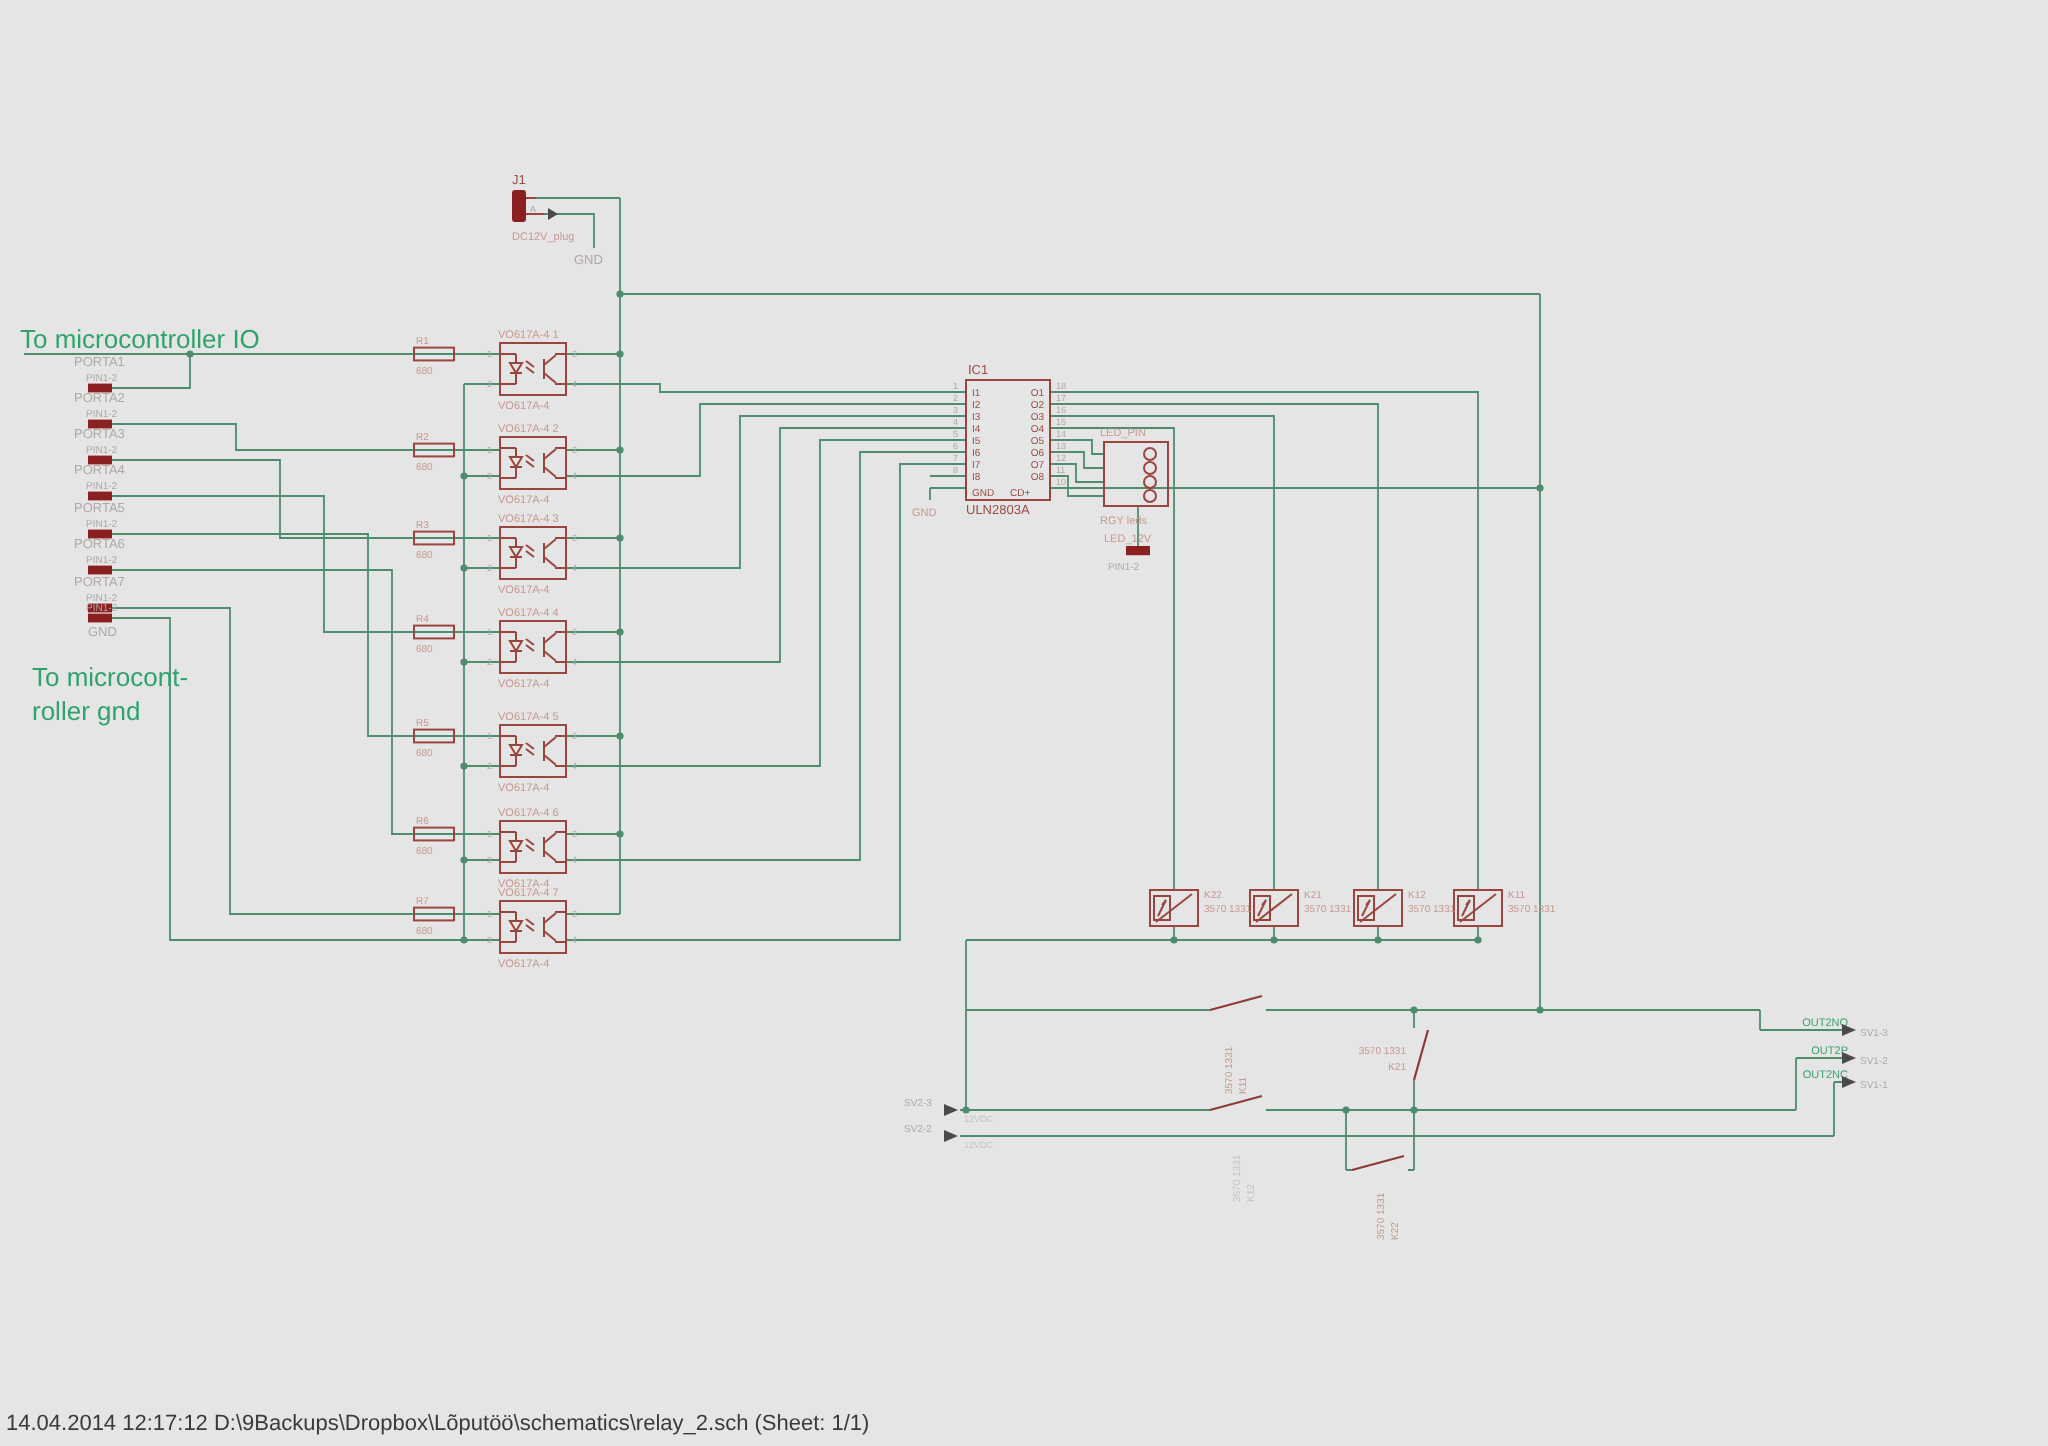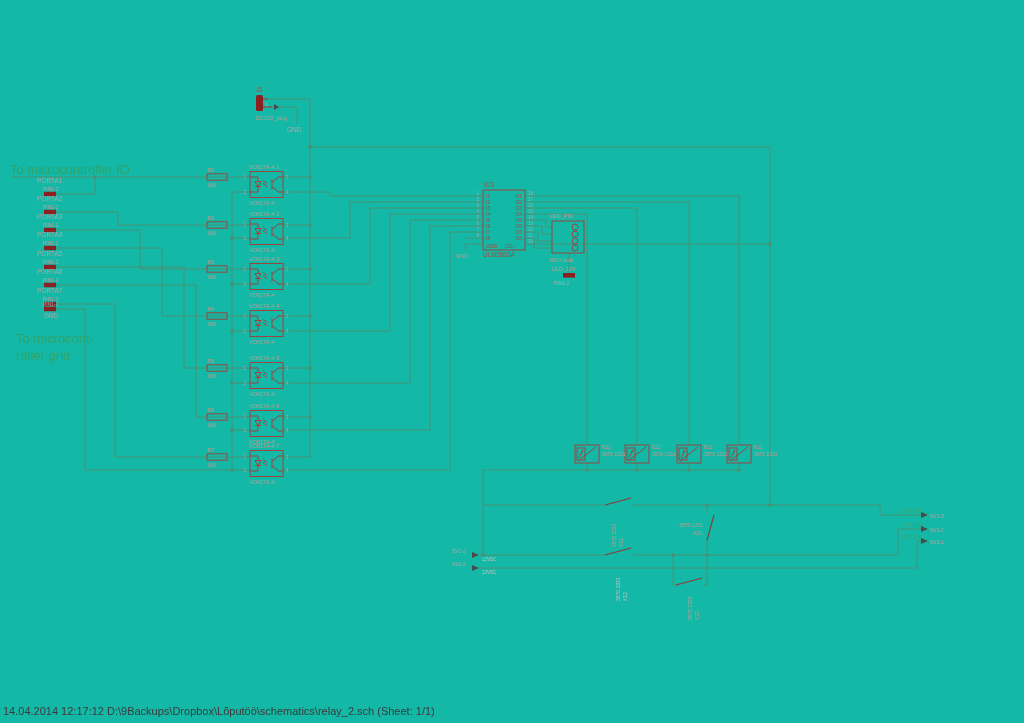--- a/index.html
+++ b/index.html
@@ -1,16 +1,16 @@
 <!DOCTYPE html>
 <html><head>
 <meta charset="utf-8">
 <style>
   html,body{margin:0;padding:0;background:#fff;}
-  .page{position:relative;width:1024px;height:723px;background:#14b8a6;overflow:hidden;}
+  .page{position:relative;width:1024px;height:723px;background:#e5e5e5;overflow:hidden;}
   svg text{font-family:"Liberation Sans",sans-serif;}
   .s45{font-size:4.5px}.s5{font-size:5px}.s55{font-size:5.5px}.s6{font-size:6.5px}
   .s13{font-size:13px}.s11{font-size:11px}
   .tgrey{fill:#aFA8a6}.tgreyf{fill:#c8c2bf}.tred{fill:#9c4c42}.tredf{fill:#c6998f}
   .tgreen{fill:#2fa36b}.tgreenv{fill:#3aa36e}.tstatus{fill:#3a3a3a}
   .w{stroke:#4e8c6e;stroke-width:0.9;fill:none}
   .sym{stroke:#9a453e;stroke-width:1;fill:none}
   .blade{stroke:#8c3a34;stroke-width:1.1;fill:none}
   .pinrect{fill:#8c1f1f}
   .dot{fill:#4e8c6e}

